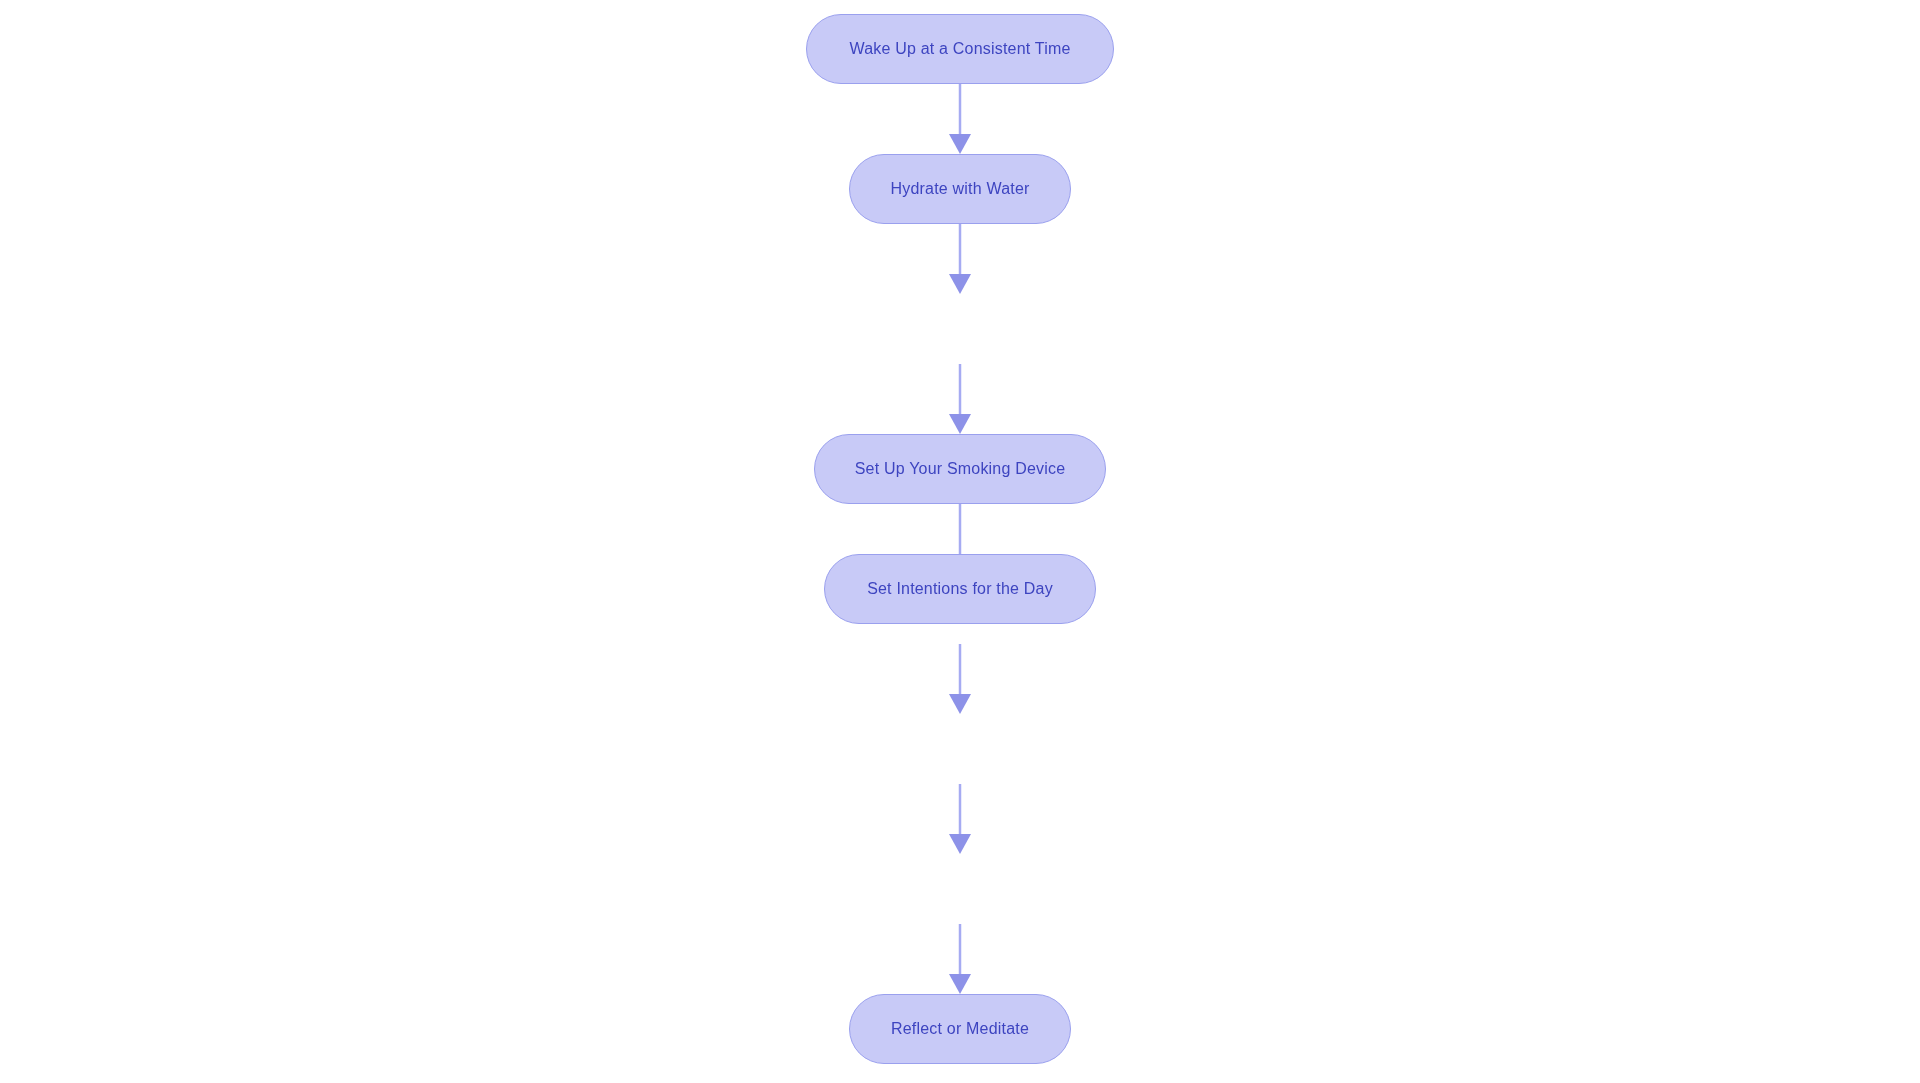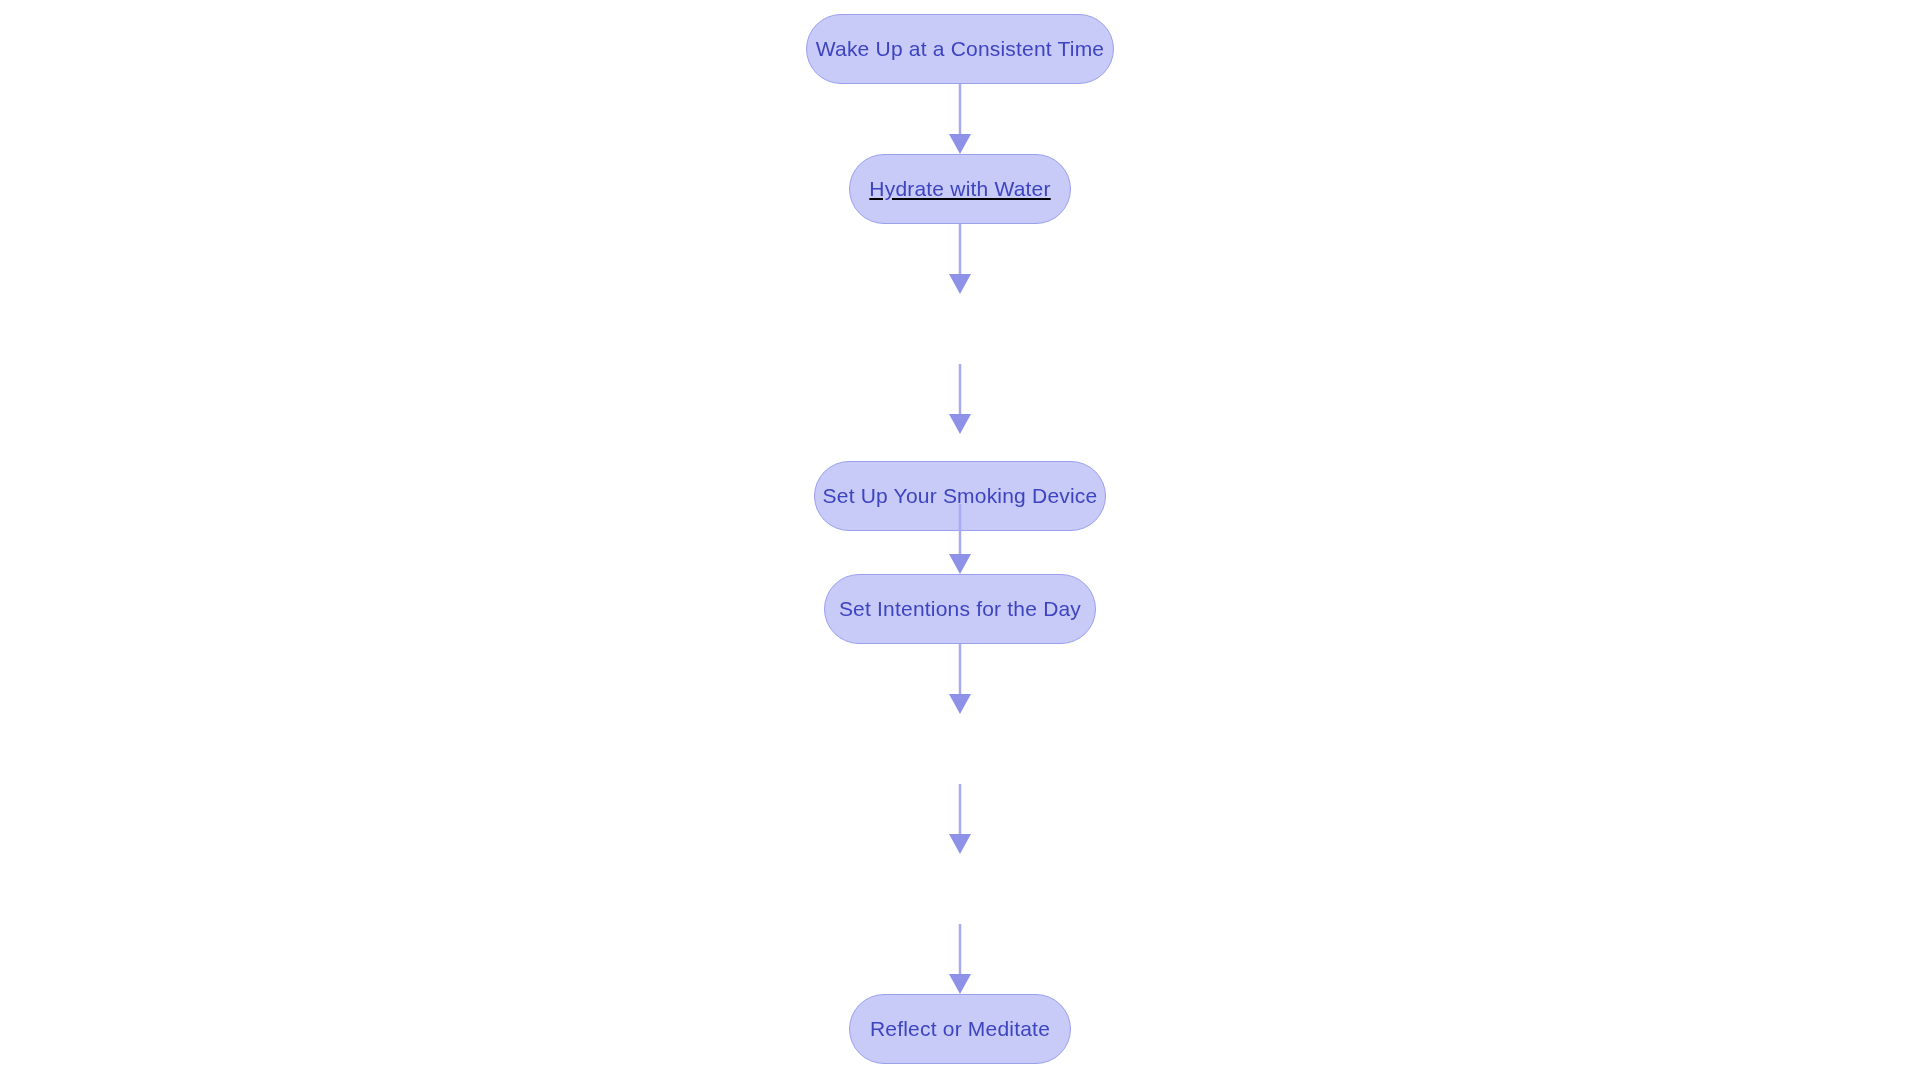--- a/index.html
+++ b/index.html
@@ -23,21 +23,21 @@
     height: 70px;
     border-radius: 35px;
     background: var(--node_fill, #c8caf7);
     border: 1.5px solid var(--node_border, #9aa0ee);
     display: flex;
     align-items: center;
     justify-content: center;
   }
   .node-label {
     color: var(--node_text, #3d44c0);
-    font-size: 21px;
+    font-size: 16px;
     font-weight: 500;
     letter-spacing: 0.2px;
     white-space: nowrap;
   }
   .connector {
     position: absolute;
     left: calc(50% - 12px);
     width: 24px;
     height: 70px;
   }
@@ -60,51 +60,51 @@
     <span class="node-label">Wake Up at a Consistent Time</span>
   </div>
 
   <div class="connector" style="top:84px;">
     <svg viewBox="0 0 24 70">
       <line class="edge-line" x1="12" y1="0" x2="12" y2="52"></line>
       <polygon class="edge-head" points="1,50 23,50 12,70"></polygon>
     </svg>
   </div>
 
-  <div class="node" style="top:154px; width:222px;text-decoration:underline;">
+  <div class="node" style="top:154px; width:222px;">
     <span class="node-label">Hydrate with Water</span>
   </div>
 
   <div class="connector" style="top:224px;">
     <svg viewBox="0 0 24 70">
       <line class="edge-line" x1="12" y1="0" x2="12" y2="52"></line>
       <polygon class="edge-head" points="1,50 23,50 12,70"></polygon>
     </svg>
   </div>
 
 
   <div class="connector" style="top:364px;">
     <svg viewBox="0 0 24 70">
       <line class="edge-line" x1="12" y1="0" x2="12" y2="52"></line>
       <polygon class="edge-head" points="1,50 23,50 12,70"></polygon>
     </svg>
   </div>
 
-  <div class="node" style="top:434px; width:292px;margin-top:27px;">
+  <div class="node" style="top:434px; width:292px;">
     <span class="node-label">Set Up Your Smoking Device</span>
   </div>
 
   <div class="connector" style="top:504px;">
     <svg viewBox="0 0 24 70">
       <line class="edge-line" x1="12" y1="0" x2="12" y2="52"></line>
       <polygon class="edge-head" points="1,50 23,50 12,70"></polygon>
     </svg>
   </div>
 
-  <div class="node" style="top:574px; width:272px;">
+  <div class="node" style="top:554px; width:272px;">
     <span class="node-label">Set Intentions for the Day</span>
   </div>
 
   <div class="connector" style="top:644px;">
     <svg viewBox="0 0 24 70">
       <line class="edge-line" x1="12" y1="0" x2="12" y2="52"></line>
       <polygon class="edge-head" points="1,50 23,50 12,70"></polygon>
     </svg>
   </div>
 

